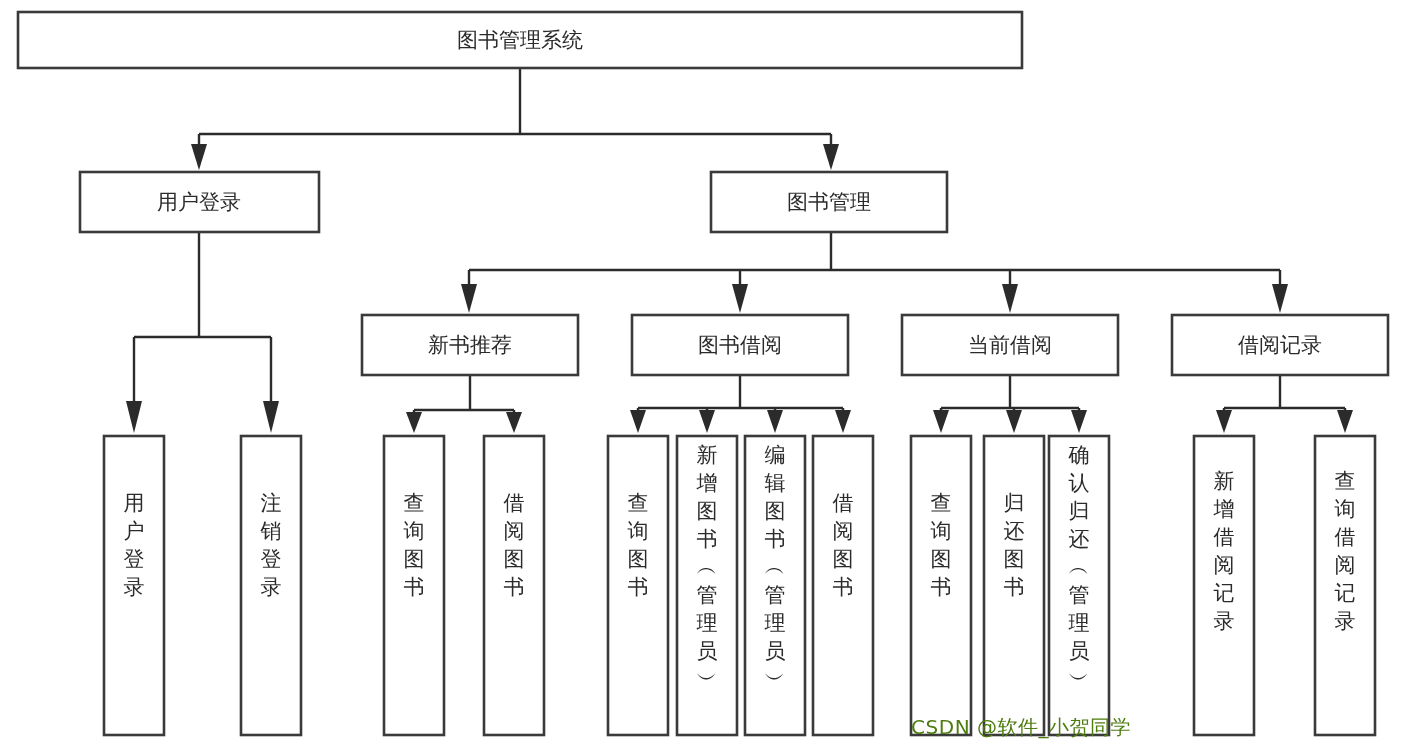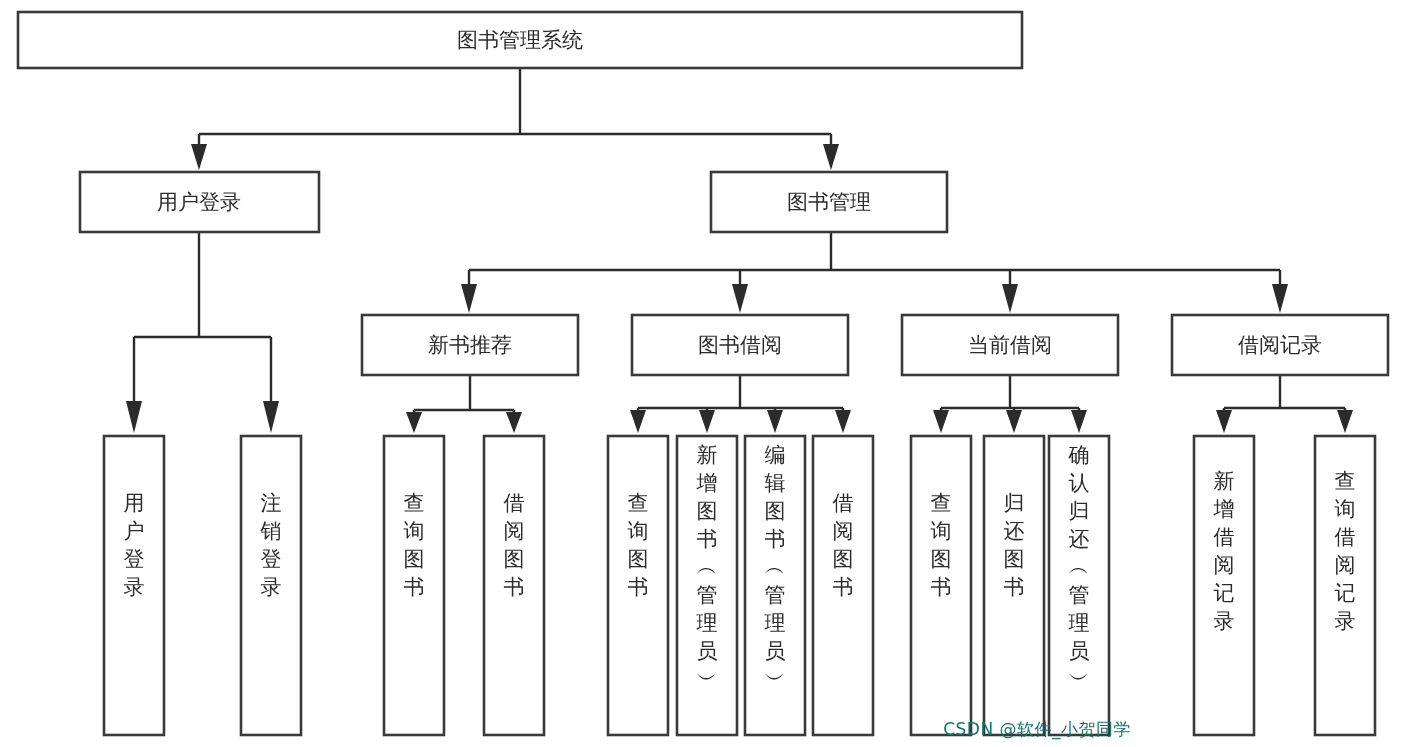--- a/index.html
+++ b/index.html
@@ -53,22 +53,22 @@
   }
   .arrow-head {
     fill: #2b2b2b;
     stroke: none;
   }
   .watermark-text {
     position: absolute;
     right: 8px;
     bottom: 6px;
     font-family: "DejaVu Sans", "Liberation Sans", sans-serif;
-    font-size: 17px;
-    color: #0f766e;
+    font-size: 20px;
+    color: #4d7c0f;
     letter-spacing: 0.5px;
     white-space: nowrap;
     user-select: none;
   }
 </style>
 </head>
 <body>
 
 <div id="diagram-root">
 

